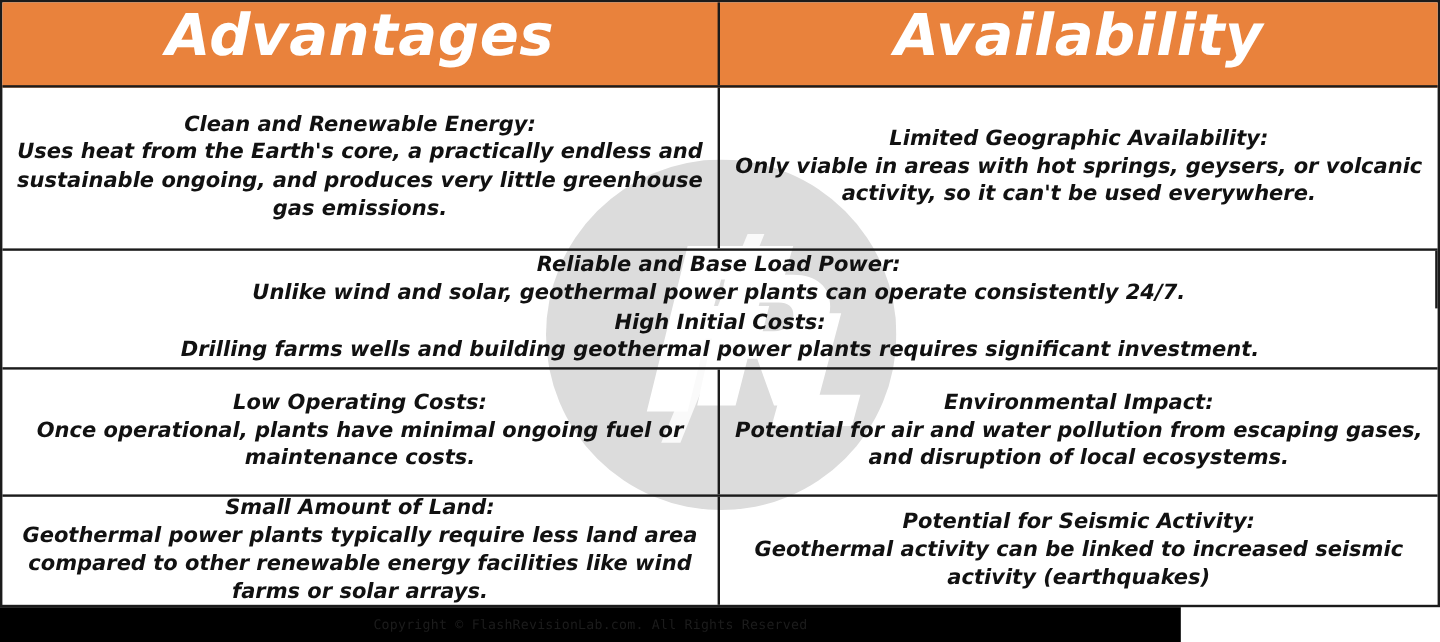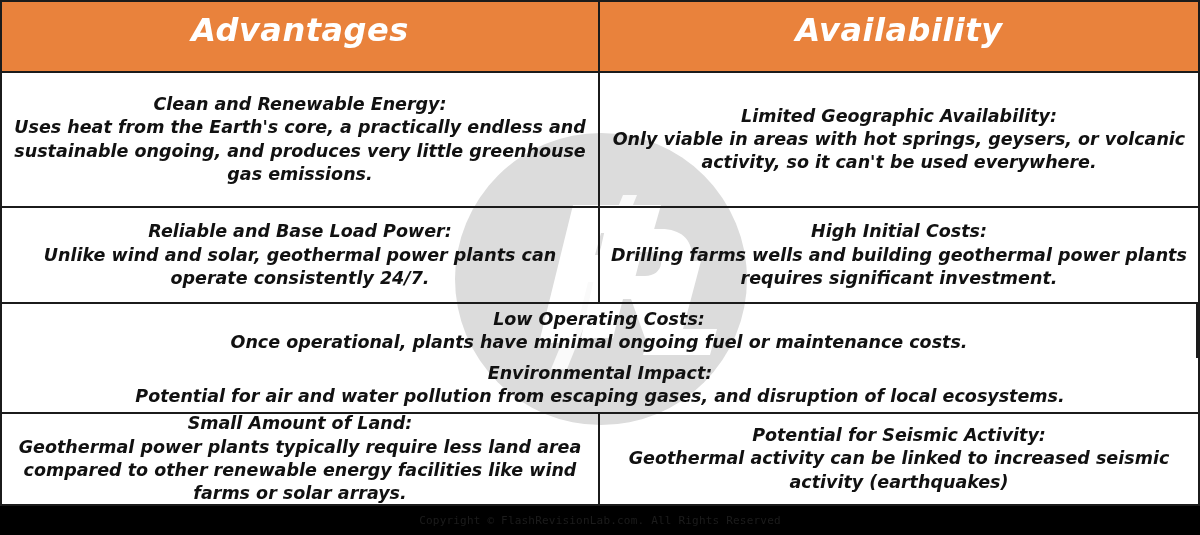--- a/index.html
+++ b/index.html
@@ -57,39 +57,39 @@
     border-bottom: 2px solid #1b1b1b;
   }
 
   .th {
     flex: 1 1 50%;
     display: flex;
     align-items: center;
     justify-content: center;
     color: #ffffff;
     font-family: "DejaVu Sans", sans-serif;
-    font-size: 32px;
+    font-size: 48px;
     font-weight: 700;
     font-style: italic;
     letter-spacing: 0.5px;
     line-height: 1;
     padding-bottom: 14px;
   }
   .th.left  { border-right: 2px solid #1b1b1b; }
 
   .trow {
     display: flex;
     border-bottom: 2px solid #1b1b1b;
     background: transparent;
   }
   .trow:last-child { border-bottom: none; }
 
   .trow.r1 { height: 140px; }
-  .trow.r2 { height: 99px; }
-  .trow.r3 { height: 110px; flex-direction: column; }
+  .trow.r2 { height: 99px; flex-direction: column; }
+  .trow.r3 { height: 110px; }
   .trow.r4 { height: 90px; }
 
   .td {
     flex: 1 1 50%;
     display: flex;
     flex-direction: column;
     align-items: center;
     justify-content: center;
     text-align: center;
     padding: 4px 6px;
@@ -104,21 +104,21 @@
   .td.left { border-right: 2px solid #1b1b1b; }
 
   .cell-title { display: block; white-space: nowrap; }
   .cell-body  { display: block; }
 
   
   .footer {
     position: absolute;
     left: 0;
     top: 506px;
-    width: 1200px;
+    width: 984px;
     height: 29px;
     background: #000000;
     display: flex;
     align-items: center;
     justify-content: center;
     z-index: 3;
   }
   .footer-text {
     font-family: "DejaVu Sans Mono", monospace;
     font-size: 11px;

